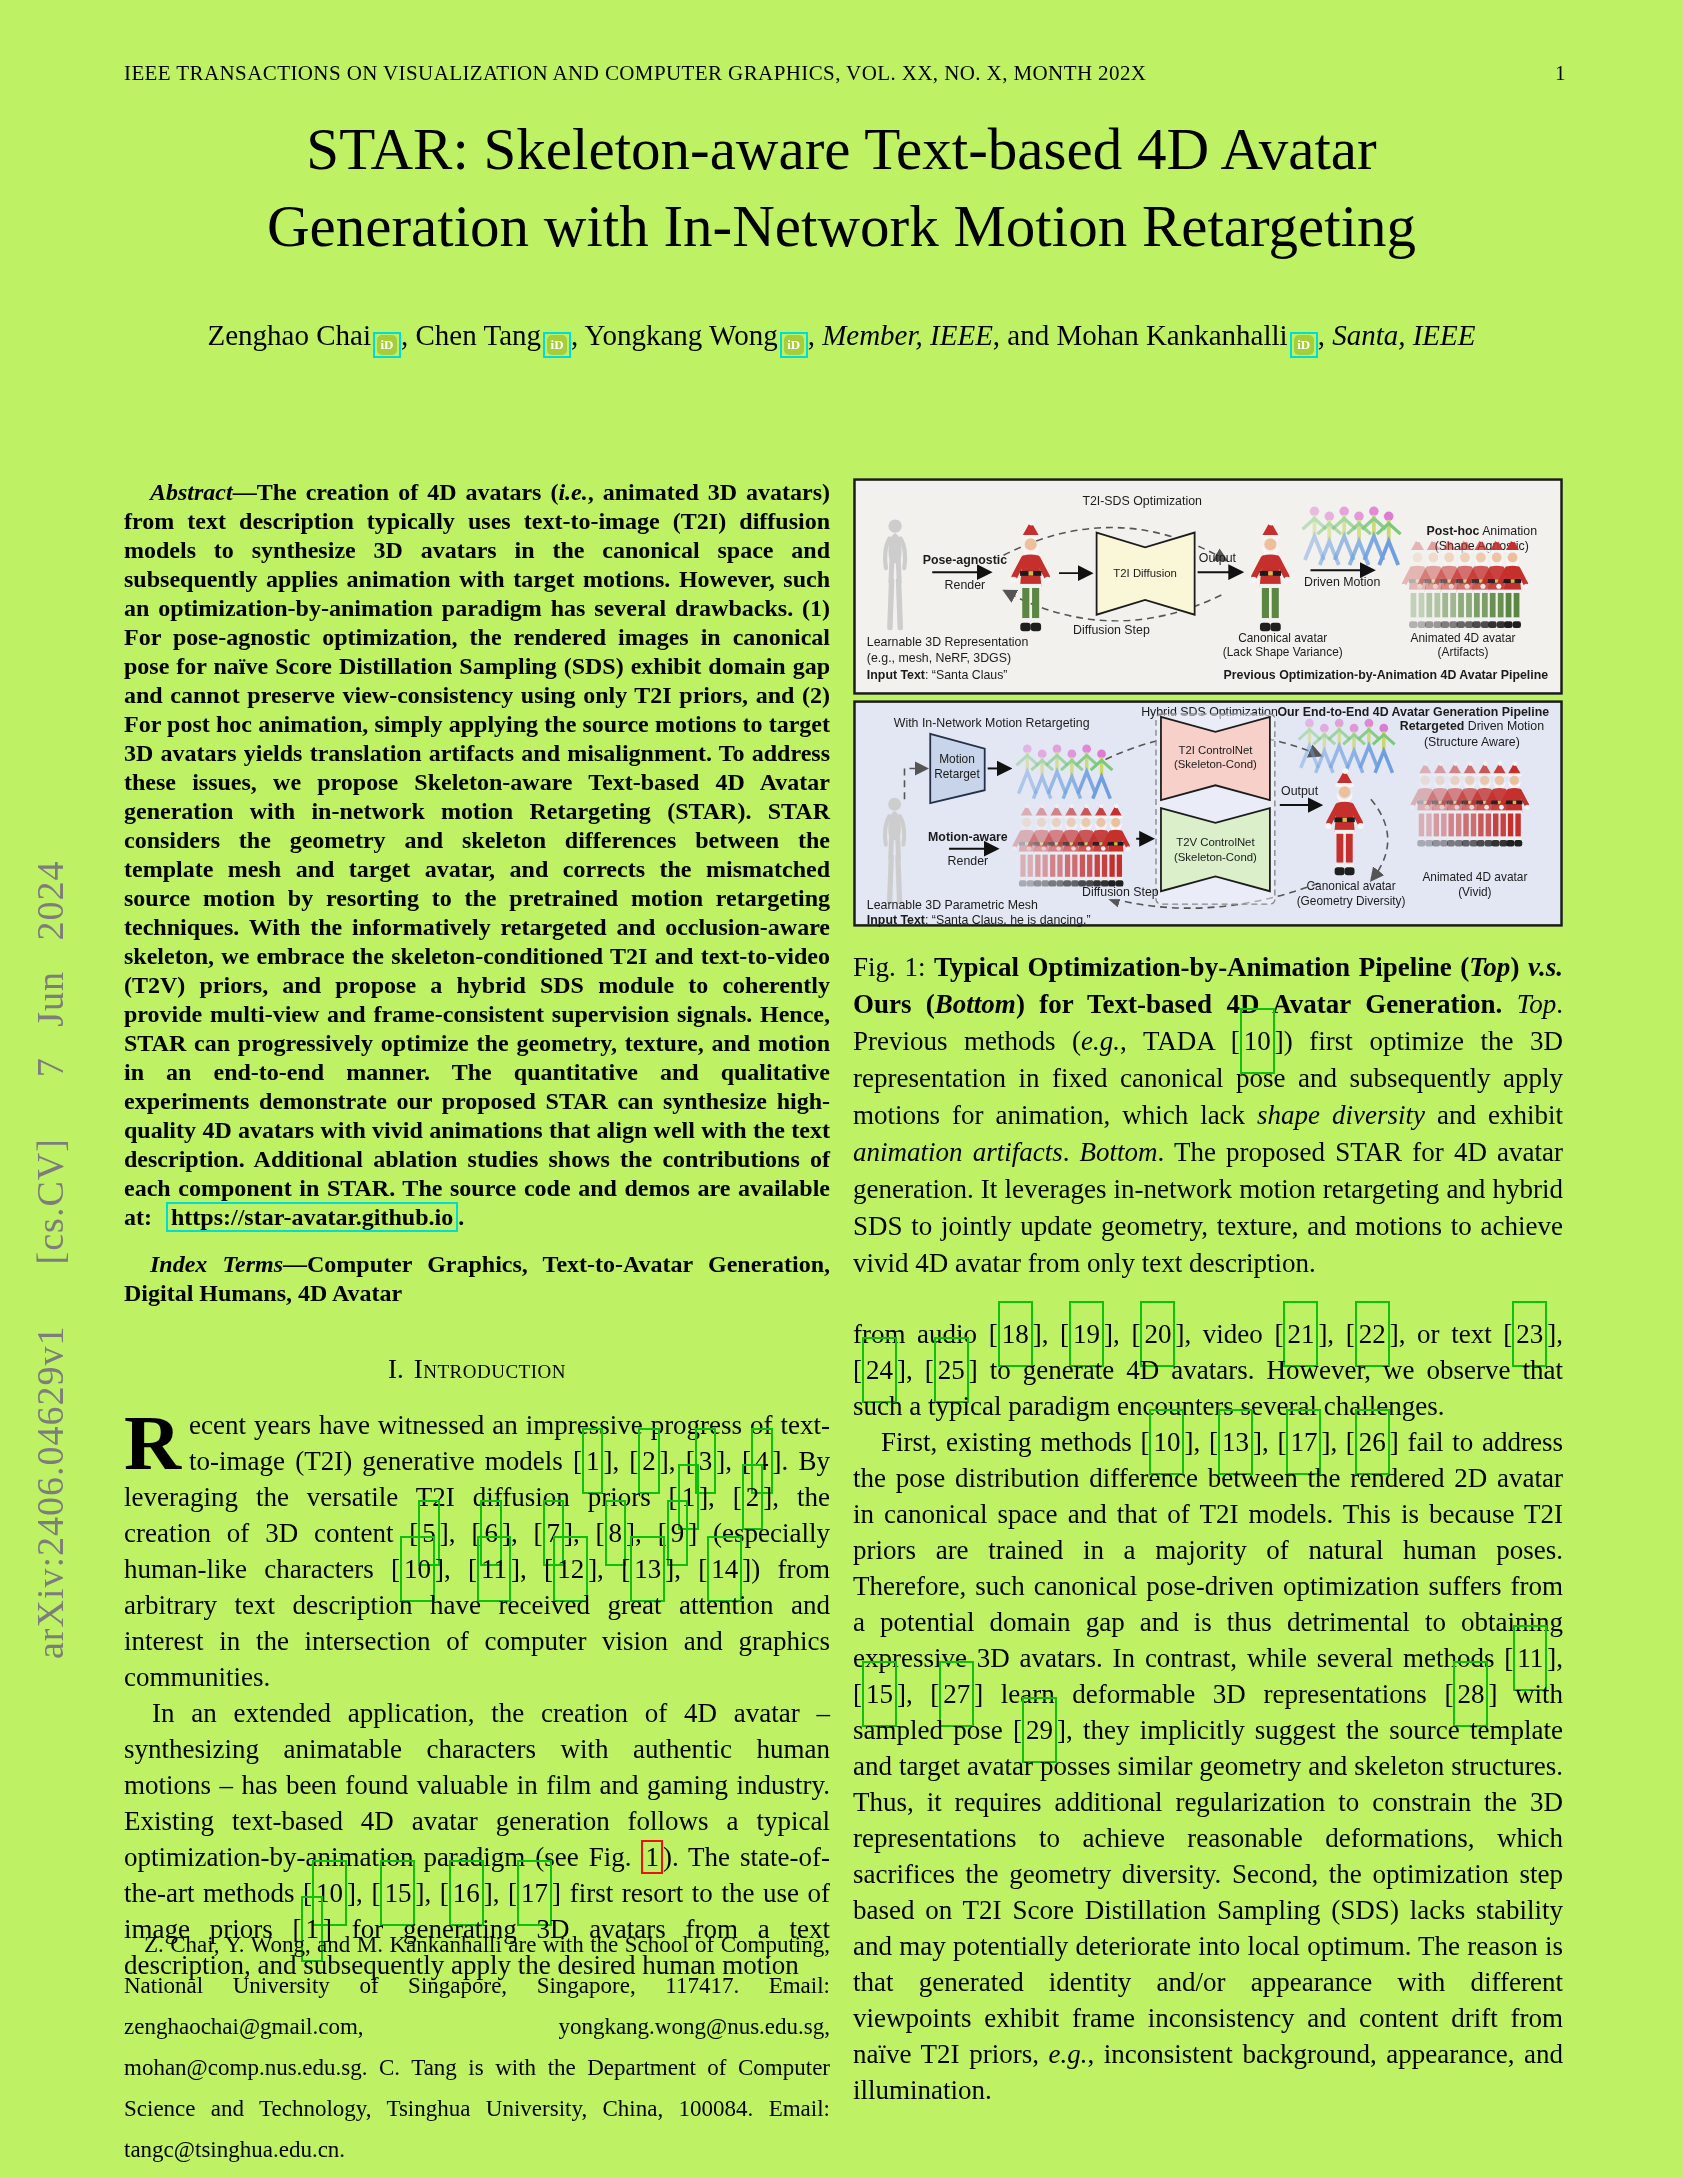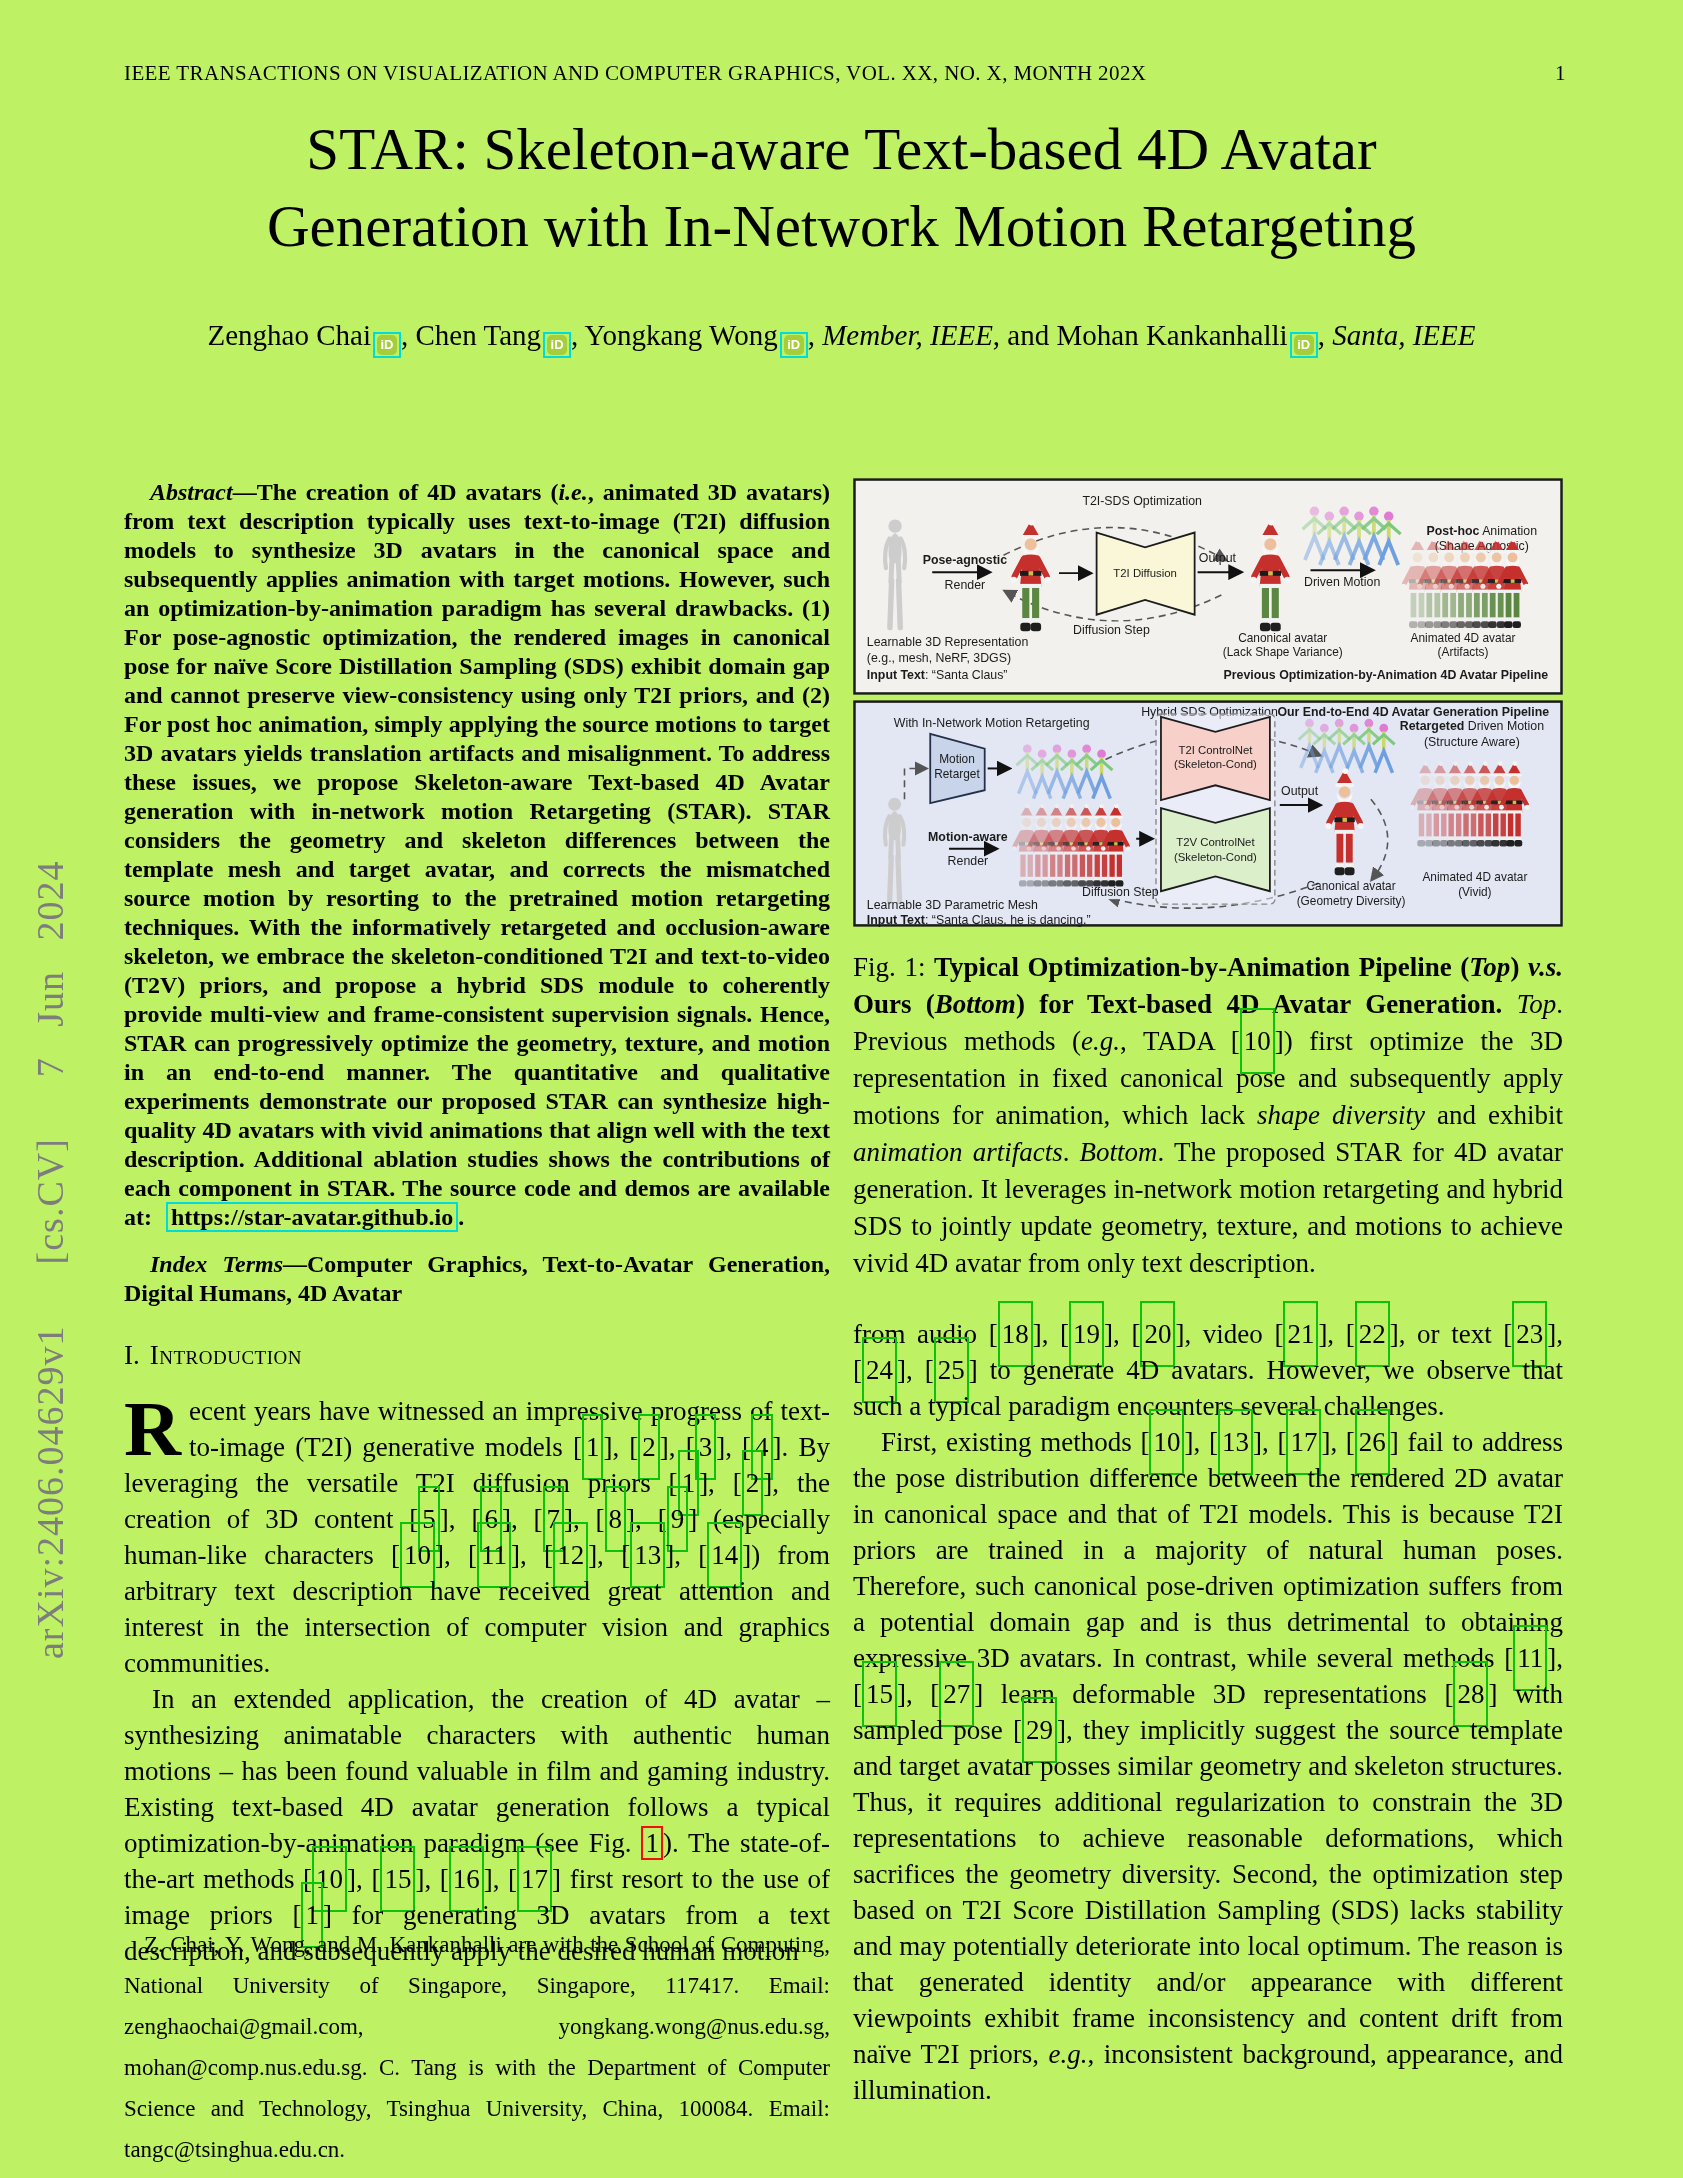--- a/index.html
+++ b/index.html
@@ -32,21 +32,21 @@
   
   .col-left  { position:absolute; left:124px; top:478px; width:706px; }
   .col-right { position:absolute; left:853px; top:478px; width:710px; }
 
   .abstract, .index-terms {
     font-weight:bold; font-size:24px; line-height:29px;
     text-align:justify; text-indent:26px;
   }
   .index-terms { margin-top:18px; }
 
-  .section-heading { margin-top:32px; margin-bottom:22px; 
+  .section-heading { margin-top:46px; margin-bottom:22px; text-align:center;
     font-size:27px; font-weight:normal; }
   .section-heading .sc { font-variant:small-caps; margin-left:10px; letter-spacing:0.5px; }
 
   .body-para { font-size:27px; line-height:36px; text-align:justify; }
   .indent { text-indent:28px; }
   .dropcap { float:left; font-size:79px; line-height:61px; padding:5px 8px 0 0; font-weight:bold; }
 
   .footnote {
     position:absolute; left:124px; top:1924px; width:706px;
     font-size:23px; line-height:41px; text-align:justify;
@@ -62,21 +62,21 @@
   .rc-p1 { margin-top:34px; }
 
   
   .cite-box { border:2px solid #0dc20d; padding:16px 2px; }
   .ref-box  { border:2px solid #ee1111; padding:0 2px; }
   .url-box  { border:2.5px solid #00dcdc; padding:0 3px;margin-left:8px; }
   .orcid-box { display:inline-block; border:2px solid #00dcdc; padding:1px 2px;
                margin-left:2px; vertical-align:-4px; line-height:0; }
   .orcid-badge { display:inline-block; width:20px; height:20px; background:#a6ce39;
                  color:#fff; border-radius:5px; font-size:13px; line-height:20px;
-                 text-align:center; font-family:Liberation Sans, sans-serif;
+                 text-align:center; font-family:Liberation Serif, serif;
                  font-style:normal; font-weight:bold; }
 
   .dash  { fill:none; stroke:#555; stroke-width:1.6; stroke-dasharray:7 5; }
   .arrow { stroke:#111; stroke-width:2; }
 </style>
 </head>
 <body>
 
 <svg width="0" height="0" style="position:absolute" aria-hidden="true">
   <defs>

